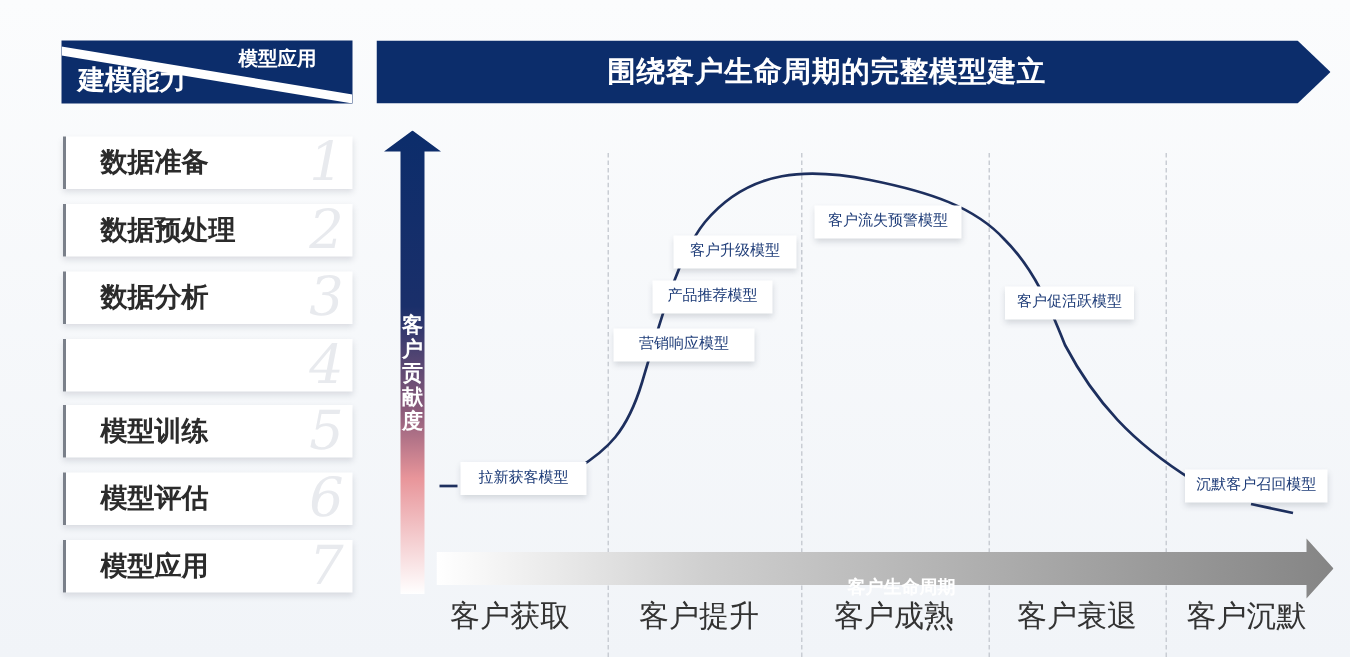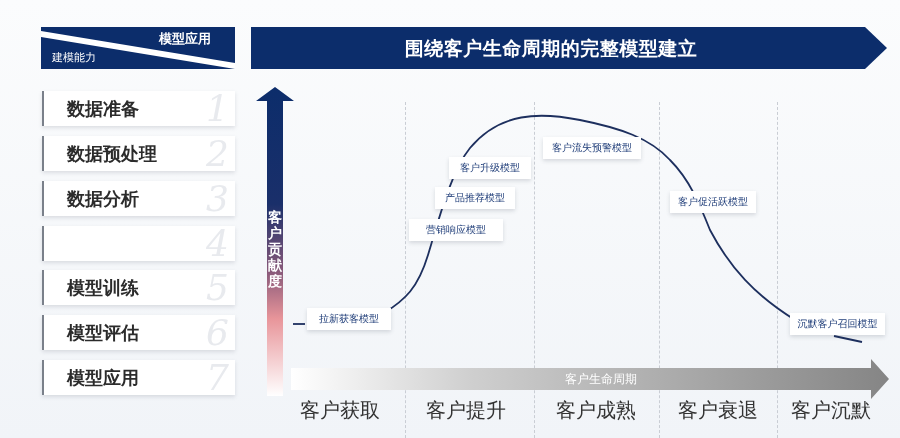--- a/index.html
+++ b/index.html
@@ -12,21 +12,21 @@
   .abs { position: absolute; }
 
   
   .lh {
     left: 41px; top: 27px; width: 194px; height: 42px;
     background: #0c2d6b;
     overflow: hidden;
   }
   .lh svg { position: absolute; left: 0; top: 0; }
   .lh .tr { position: absolute; right: 24px; top: 3px; color: #fff; font-weight: bold; font-size: 13px; }
-  .lh .bl { position: absolute; left: 11px; bottom: 4px; color: #fff; font-weight: normal; font-size: 11px; }
+  .lh .bl { position: absolute; left: 11px; bottom: 4px; color: #fff; font-weight: bold; font-size: 18px; }
 
   
   .banner {
     left: 251px; top: 27px; width: 636px; height: 42px;
   }
   .banner svg { position: absolute; left: 0; top: 0; }
   .banner .t {
     position: absolute; left: 0; width: 600px; top: 0; height: 42px; line-height: 42px;
     text-align: center; color: #fff; font-weight: bold; font-size: 19px; letter-spacing: 0.5px;
   }
@@ -64,22 +64,22 @@
     background: #ffffff;
     box-shadow: 0 2px 4px rgba(60,70,90,0.18);
     color: #1e3c78; font-size: 10px; height: 22px; line-height: 22px; text-align: center;
     white-space: nowrap;
   }
 
   
   .harrow { left: 291px; top: 357px; width: 598px; height: 45px; }
   .harrow svg { position: absolute; left: 0; top: 0; }
   .harrow .ht {
-    position: absolute; left: 170px; width: 280px; top: 12px; text-align: center;
-    color: #fff; font-weight: normal; font-size: 12px; line-height: 20px;
+    position: absolute; left: 170px; width: 280px; top: 24px; text-align: center;
+    color: #fff; font-weight: bold; font-size: 12px; line-height: 20px;
   }
 
   .stage { top: 397px; font-size: 20px; color: #333; text-align: center; width: 100px; }
 
   .curve { left: 0; top: 0; }
 </style>
 </head>
 <body>
 
 <div class="abs lh">

